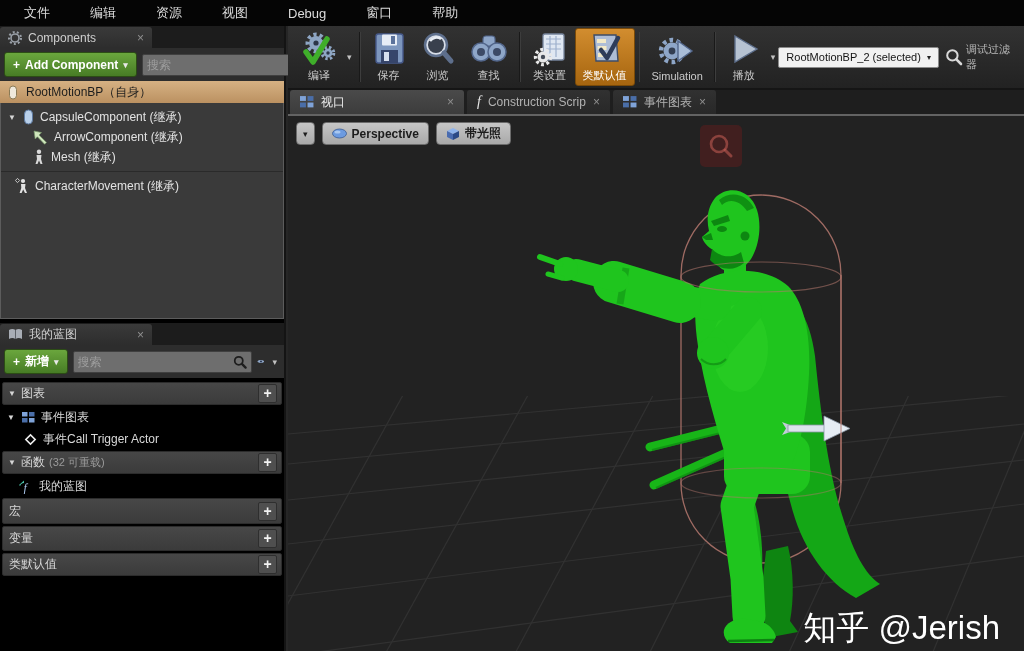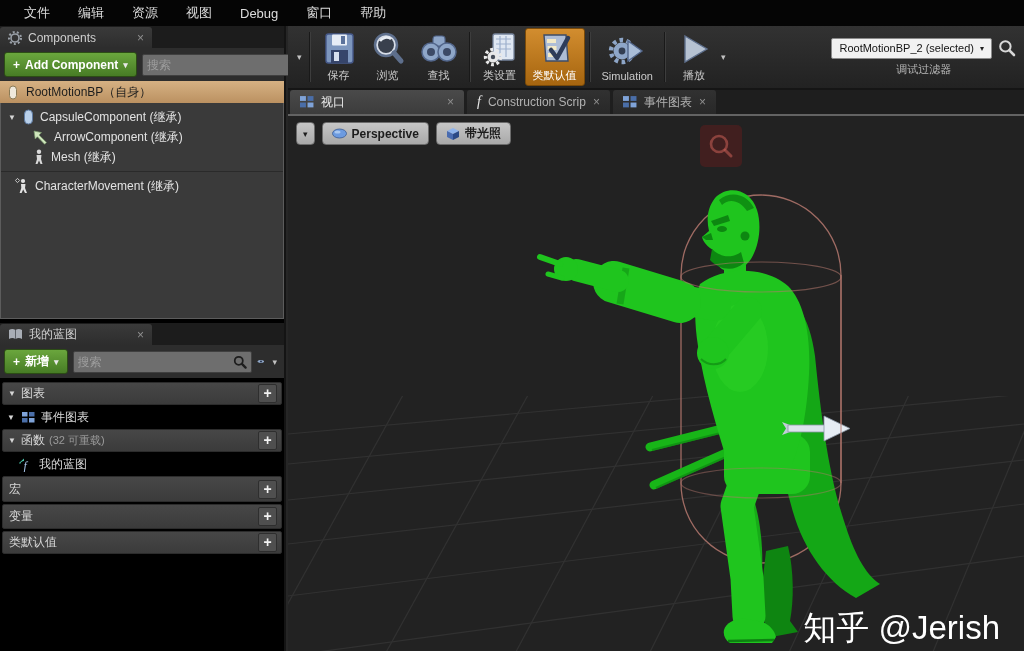--- a/index.html
+++ b/index.html
@@ -3,21 +3,21 @@
 <meta charset="utf-8">
 <style>
   * { margin:0; padding:0; box-sizing:border-box; }
   html,body { width:1024px; height:651px; overflow:hidden; background:#111;
     font-family:"Liberation Sans","DejaVu Sans",sans-serif; }
   .abs { position:absolute; }
   #app { position:relative; width:1024px; height:651px; background:#262626; }
 
   
   #menubar { left:0; top:0; width:1024px; height:26px; background:#050505;
-    display:flex; align-items:center; padding-left:10px; gap:0; }
+    display:flex; align-items:center; padding-left:10px; gap:12px; }
   .menu-item { color:#dcdcdc; font-size:13px; padding:3px 14px; cursor:default; }
 
   
   #left-col { left:0; top:26px; width:286px; height:625px; background:#000000; border-right:2px solid #141414; }
   .tabrow { height:22px; background:#1c1c1c; display:flex; align-items:flex-end; }
   .ptab { background:linear-gradient(#3a3a3a,#2d2d2d); border-radius:3px 3px 0 0; height:21px;
     display:flex; align-items:center; gap:6px; padding:0 8px; width:152px; }
   .ptab .tlabel { color:#cfcfcf; font-size:12px; flex:1; }
   .tab-close { color:#8f8f8f; font-size:12px; line-height:10px; }
   .controls { height:33px; background:#2d2d2d; display:flex; align-items:center; padding:0 4px; gap:5px; }
@@ -53,21 +53,21 @@
   #toolbar { left:288px; top:26px; width:736px; height:64px;
     background:linear-gradient(#323232,#222222); border-bottom:2px solid #151515;
     display:flex; align-items:center; padding:0 6px; }
   .tb-btn { display:flex; flex-direction:column; align-items:center; justify-content:center;
     gap:1px; padding:2px 7px; height:58px; border-radius:3px; }
   .tb-btn .tblabel { color:#cacaca; font-size:11px; white-space:nowrap; }
   .tb-btn.orange { background:linear-gradient(#d28d2f,#a6650f); border:1px solid #7a4a08; }
   .tb-btn.orange .tblabel { color:#fff; }
   .tb-caret { color:#c2c2c2; font-size:9px; padding:0 3px; }
   .tb-sep { width:2px; height:50px; background:#191919; border-right:1px solid #3d3d3d; margin:0 4px; }
-  #debug-group { margin-left:auto; display:flex; flex-direction:column; align-items:center; gap:3px; padding-right:2px; }
+  #debug-group { margin-left:auto; display:flex; flex-direction:row; align-items:center; gap:3px; padding-right:2px; }
   #debug-row { display:flex; align-items:center; gap:6px; }
   #debug-dropdown { background:#f1f1f1; border:1px solid #8a8a8a; border-radius:2px; height:21px;
     display:flex; align-items:center; gap:6px; padding:0 7px; }
   #debug-dropdown span { color:#141414; font-size:11px; white-space:nowrap; }
   #debug-dropdown .dd-caret { font-size:8px; color:#222; }
   #debug-filter-label { color:#b8b8b8; font-size:11px; }
 
   
   #doc-tabbar { left:288px; top:90px; width:736px; height:26px; background:#1e1e1e;
     display:flex; align-items:flex-end; gap:3px; padding-left:2px; border-bottom:2px solid #636363; }
@@ -212,20 +212,26 @@
       <div class="bp-row">
         <span class="tree-caret">▼</span>
         <svg width="13" height="11" viewBox="0 0 13 11">
           <rect x="0" y="0" width="5.5" height="4.5" fill="#7fa3d8"></rect>
             <rect x="7" y="0" width="5.5" height="4.5" fill="#4a6ea8"></rect>
           <rect x="0" y="6" width="5.5" height="4.5" fill="#4a6ea8"></rect>
             <rect x="7" y="6" width="5.5" height="4.5" fill="#7fa3d8"></rect>
         </svg>
         <span>事件图表</span>
       </div>
+      <div class="bp-row" style="padding-left:22px;">
+        <svg width="13" height="13" viewBox="0 0 13 13">
+          <rect x="3.2" y="3.2" width="6.6" height="6.6" fill="none" stroke="#ececec" stroke-width="1.6" transform="rotate(45 6.5 6.5)"></rect>
+        </svg>
+        <span>事件Call Trigger Actor</span>
+      </div>
       <div class="section-hdr">
         <span class="tree-caret">▼</span>
         <span class="shlabel">函数</span>
         <span class="dim">(32 可重载)</span>
         <span class="plus-btn">+</span>
       </div>
       <div class="bp-row" style="padding-left:16px;">
         <svg width="15" height="15" viewBox="0 0 15 15">
           <path d="M1,6 L6,1.5 L6,4 C3.8,4.3 2.6,5.2 2.2,7 Z" fill="#49c2a8"></path>
           <text x="5.5" y="13" font-size="12" font-style="italic" font-family="Liberation Serif,serif" fill="#a9c6ea">f</text>
@@ -241,20 +247,32 @@
         <span class="plus-btn">+</span>
       </div>
       <div class="section-hdr">
         <span class="shlabel" style="padding-left:2px;">类默认值</span>
         <span class="plus-btn">+</span>
       </div>
     </div>
   </div>
 
   <div id="toolbar" class="abs">
+    <button class="tb-btn" style="background:none;border:none;">
+      <svg width="36" height="36" viewBox="0 0 36 36">
+        <circle cx="15" cy="12" r="7" fill="#8ea6c4"></circle>
+        <circle cx="15" cy="12" r="8.5" fill="none" stroke="#8ea6c4" stroke-width="4" stroke-dasharray="3.2 3"></circle>
+        <circle cx="15" cy="12" r="2.6" fill="#2c3648"></circle>
+        <circle cx="27" cy="22" r="4.4" fill="#8ea6c4"></circle>
+        <circle cx="27" cy="22" r="5.8" fill="none" stroke="#8ea6c4" stroke-width="3" stroke-dasharray="2.4 2.2"></circle>
+        <circle cx="27" cy="22" r="1.7" fill="#2c3648"></circle>
+        <path d="M5,21 L12,31 L26,8" fill="none" stroke="#3fae2a" stroke-width="5.5" stroke-linecap="round" stroke-linejoin="round"></path>
+      </svg>
+      <span class="tblabel">编译</span>
+    </button>
     <span class="tb-caret">▾</span>
     <div class="tb-sep"></div>
     <button class="tb-btn" style="background:none;border:none;">
       <svg width="34" height="36" viewBox="0 0 34 36">
         <rect x="4" y="3" width="27" height="29" rx="2.5" fill="#7d96bd" stroke="#3f5larger" stroke-width="0"></rect>
         <rect x="4" y="3" width="27" height="29" rx="2.5" fill="#7d96bd" stroke="#46598a" stroke-width="1.4"></rect>
         <rect x="10" y="3.5" width="15" height="11" rx="1" fill="#e7edf6"></rect>
         <rect x="19" y="5" width="4" height="8" fill="#5b729b"></rect>
         <rect x="9" y="19" width="17" height="13" fill="#36456b"></rect>
         <rect x="12" y="21" width="5" height="9" fill="#d7e0ef"></rect>

